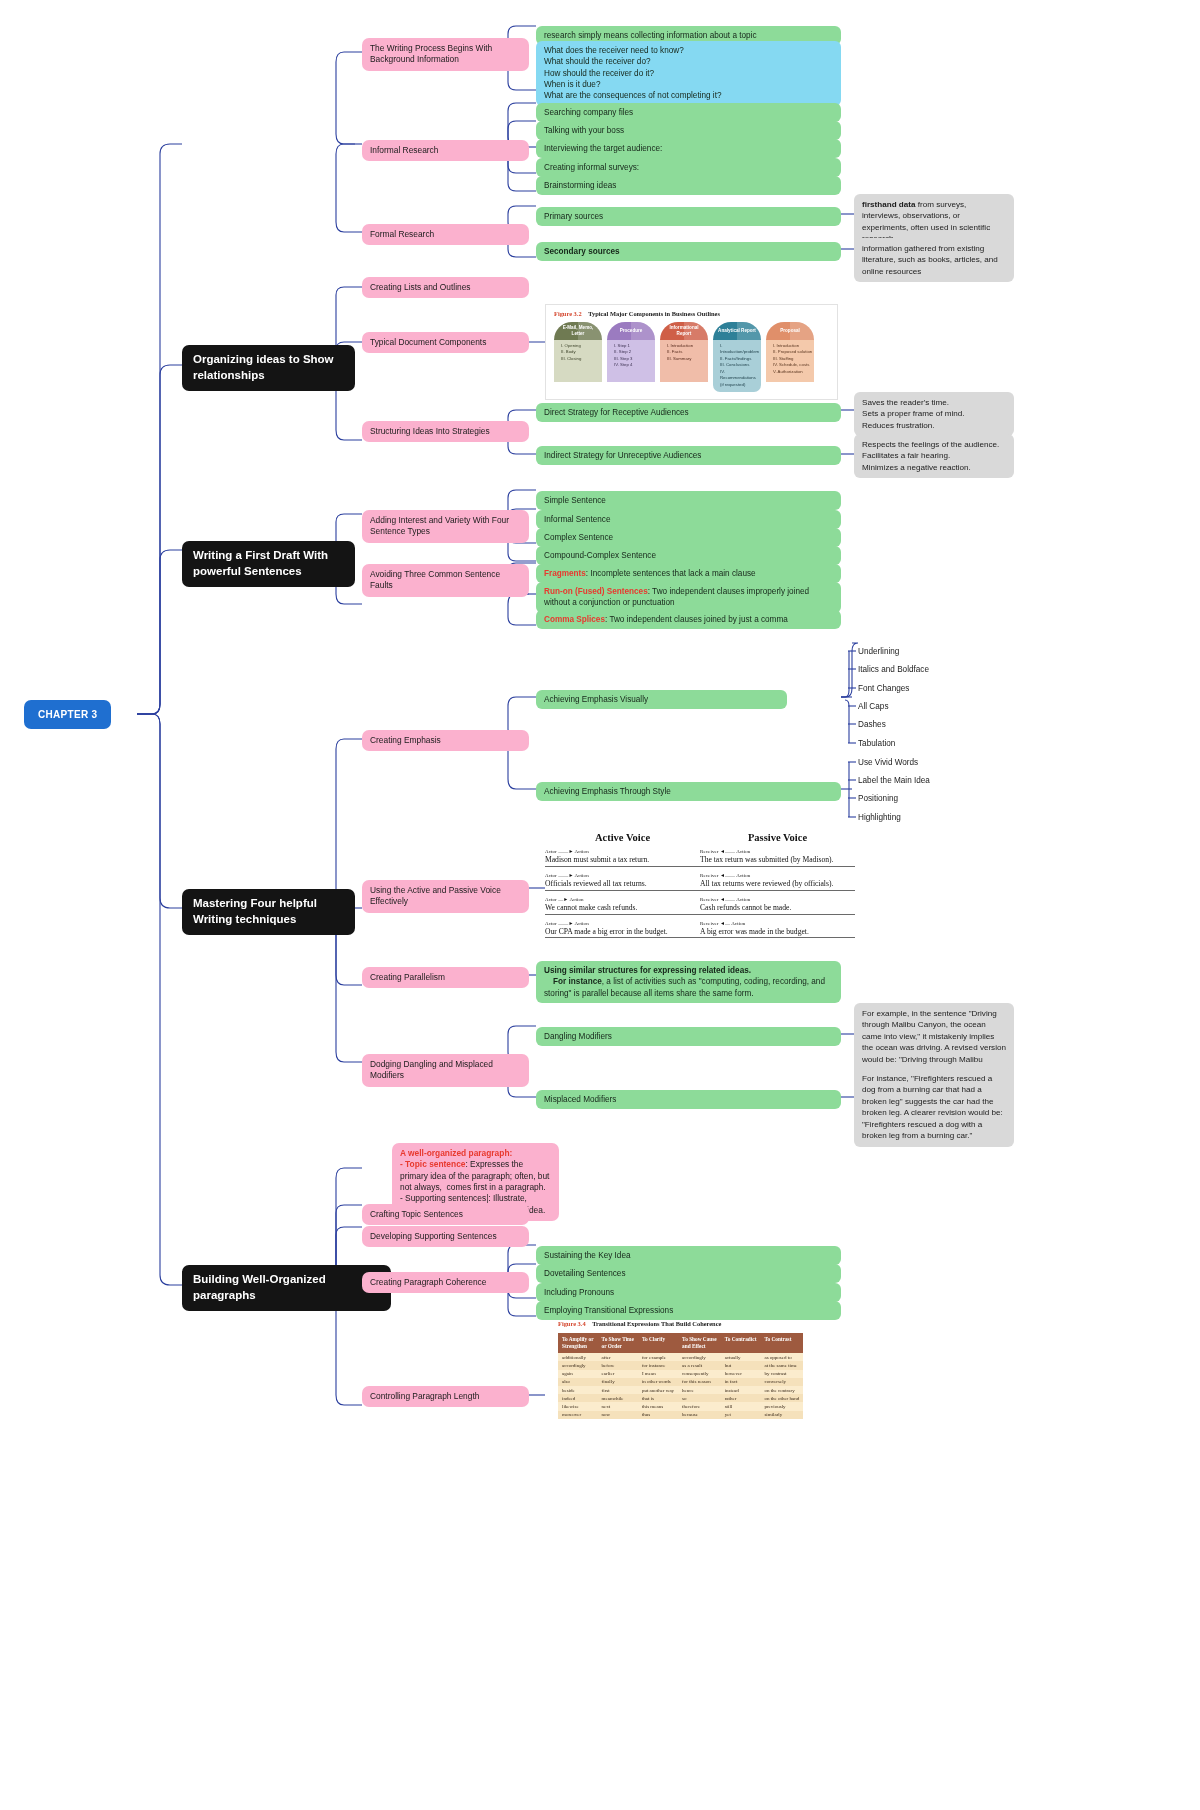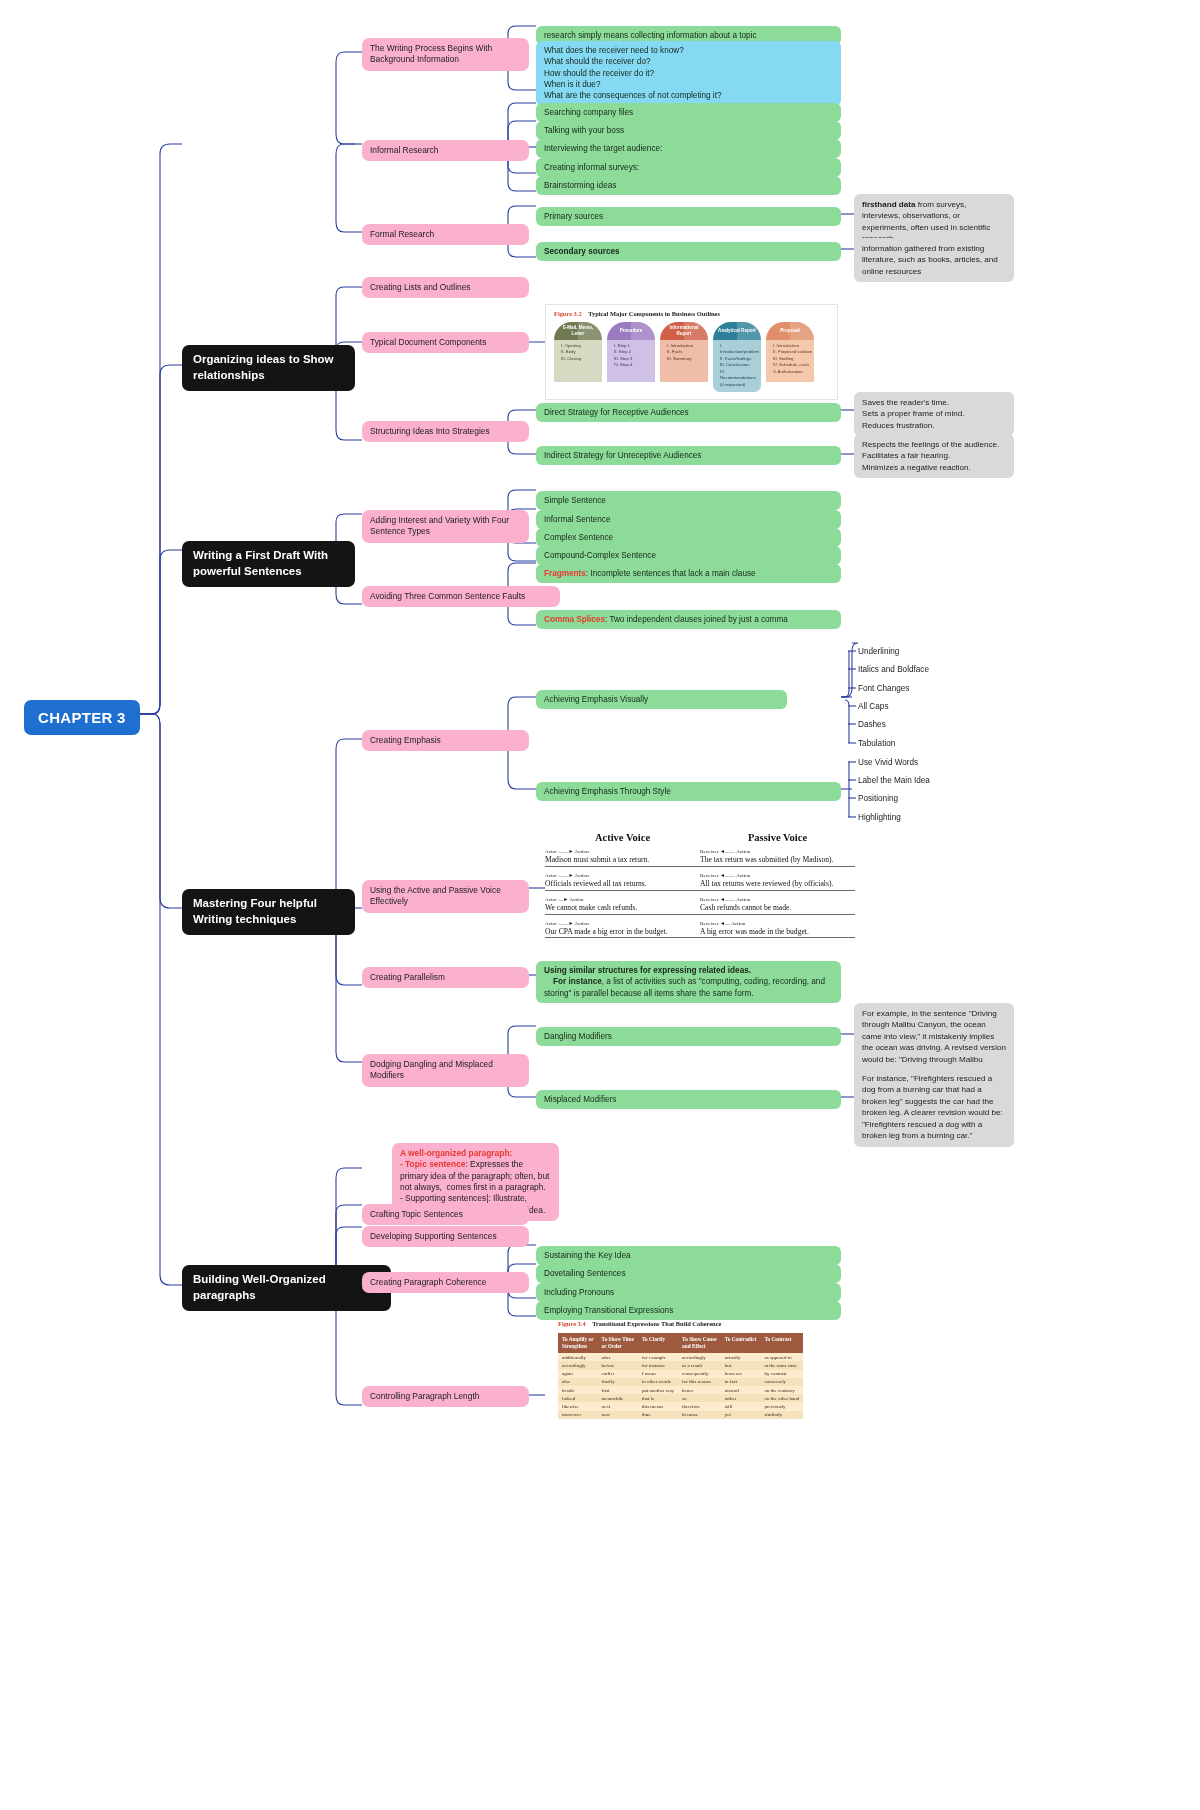--- a/index.html
+++ b/index.html
@@ -10,21 +10,21 @@
     font-family:"Liberation Sans", sans-serif;
     overflow:hidden;
   }
   #canvas { position:absolute; left:0; top:0; width:1200px; height:1810px; }
   #links { position:absolute; left:0; top:0; width:1200px; height:1810px; pointer-events:none; }
 
   .node { position:absolute; }
 
   .root {
     background:#1f6fd0; color:#fff; border-radius:7px;
-    font-size:15px; font-weight:bold; letter-spacing:.3px;
+    font-size:10px; font-weight:bold; letter-spacing:.3px;
     padding:9px 14px; white-space:nowrap;
   }
   .main {
     background:#141414; color:#ffffff; border-radius:7px;
     font-size:11.5px; font-weight:bold; line-height:1.38;
     padding:7px 11px;
   }
   .sub {
     background:#fbb1ce; color:#1c1c1c; border-radius:7px;
     font-size:8.4px; line-height:1.35; padding:5px 8px;
@@ -263,22 +263,23 @@
   </div>
 
   <div class="node main" style="left:182px; top:541px; width:173px;">Writing a First Draft With powerful Sentences</div>
 
   <div class="node sub" style="left:362px; top:510px; width:167px;">Adding Interest and Variety With Four Sentence Types</div>
   <div class="node leaf" style="left:536px; top:491px; width:305px;">Simple Sentence</div>
   <div class="node leaf" style="left:536px; top:510px; width:305px;">Informal Sentence</div>
   <div class="node leaf" style="left:536px; top:528px; width:305px;">Complex Sentence</div>
   <div class="node leaf" style="left:536px; top:546px; width:305px;">Compound-Complex Sentence</div>
 
-  <div class="node sub" style="left:362px; top:586px; width:198px;">Avoiding Three Common Sentence Faults</div>
+  <div class="node sub" style="left:362px; top:564px; width:167px;">Avoiding Three Common Sentence Faults</div>
   <div class="node leaf" style="left:536px; top:564px; width:305px;"><span class="kw-red">Fragments</span>: Incomplete sentences that lack a main clause</div>
+  <div class="node leaf" style="left:536px; top:582px; width:305px;"><span class="kw-red">Run-on (Fused) Sentences</span>: Two independent clauses improperly joined without a conjunction or punctuation</div>
   <div class="node leaf" style="left:536px; top:610px; width:305px;"><span class="kw-red">Comma Splices</span>: Two independent clauses joined by just a comma</div>
 
   <div class="node main" style="left:182px; top:889px; width:173px;">Mastering Four helpful Writing techniques</div>
 
   <div class="node sub" style="left:362px; top:730px; width:167px;">Creating Emphasis</div>
   <div class="node leaf" style="left:536px; top:690px; width:251px;">Achieving Emphasis Visually</div>
   <div class="node plain" style="left:856px; top:644px;">Underlining</div>
   <div class="node plain" style="left:856px; top:662px;">Italics and Boldface</div>
   <div class="node plain" style="left:856px; top:681px;">Font Changes</div>
   <div class="node plain" style="left:856px; top:699px;">All Caps</div>

